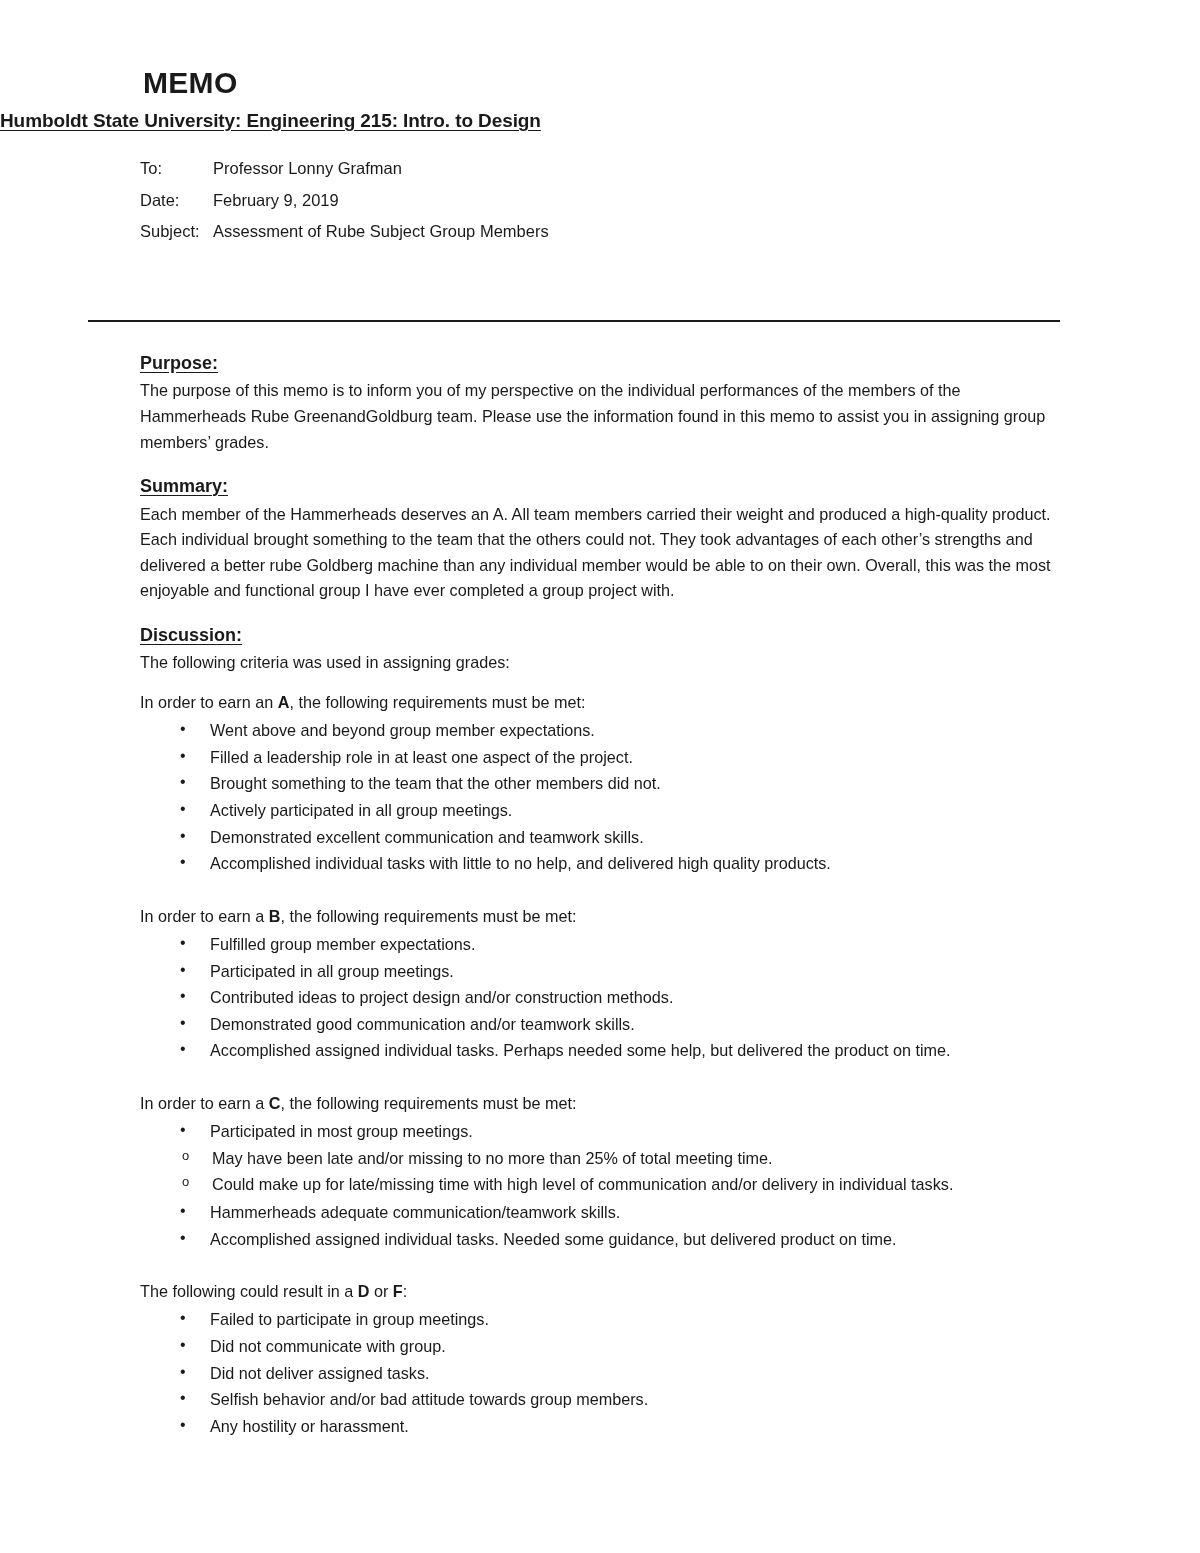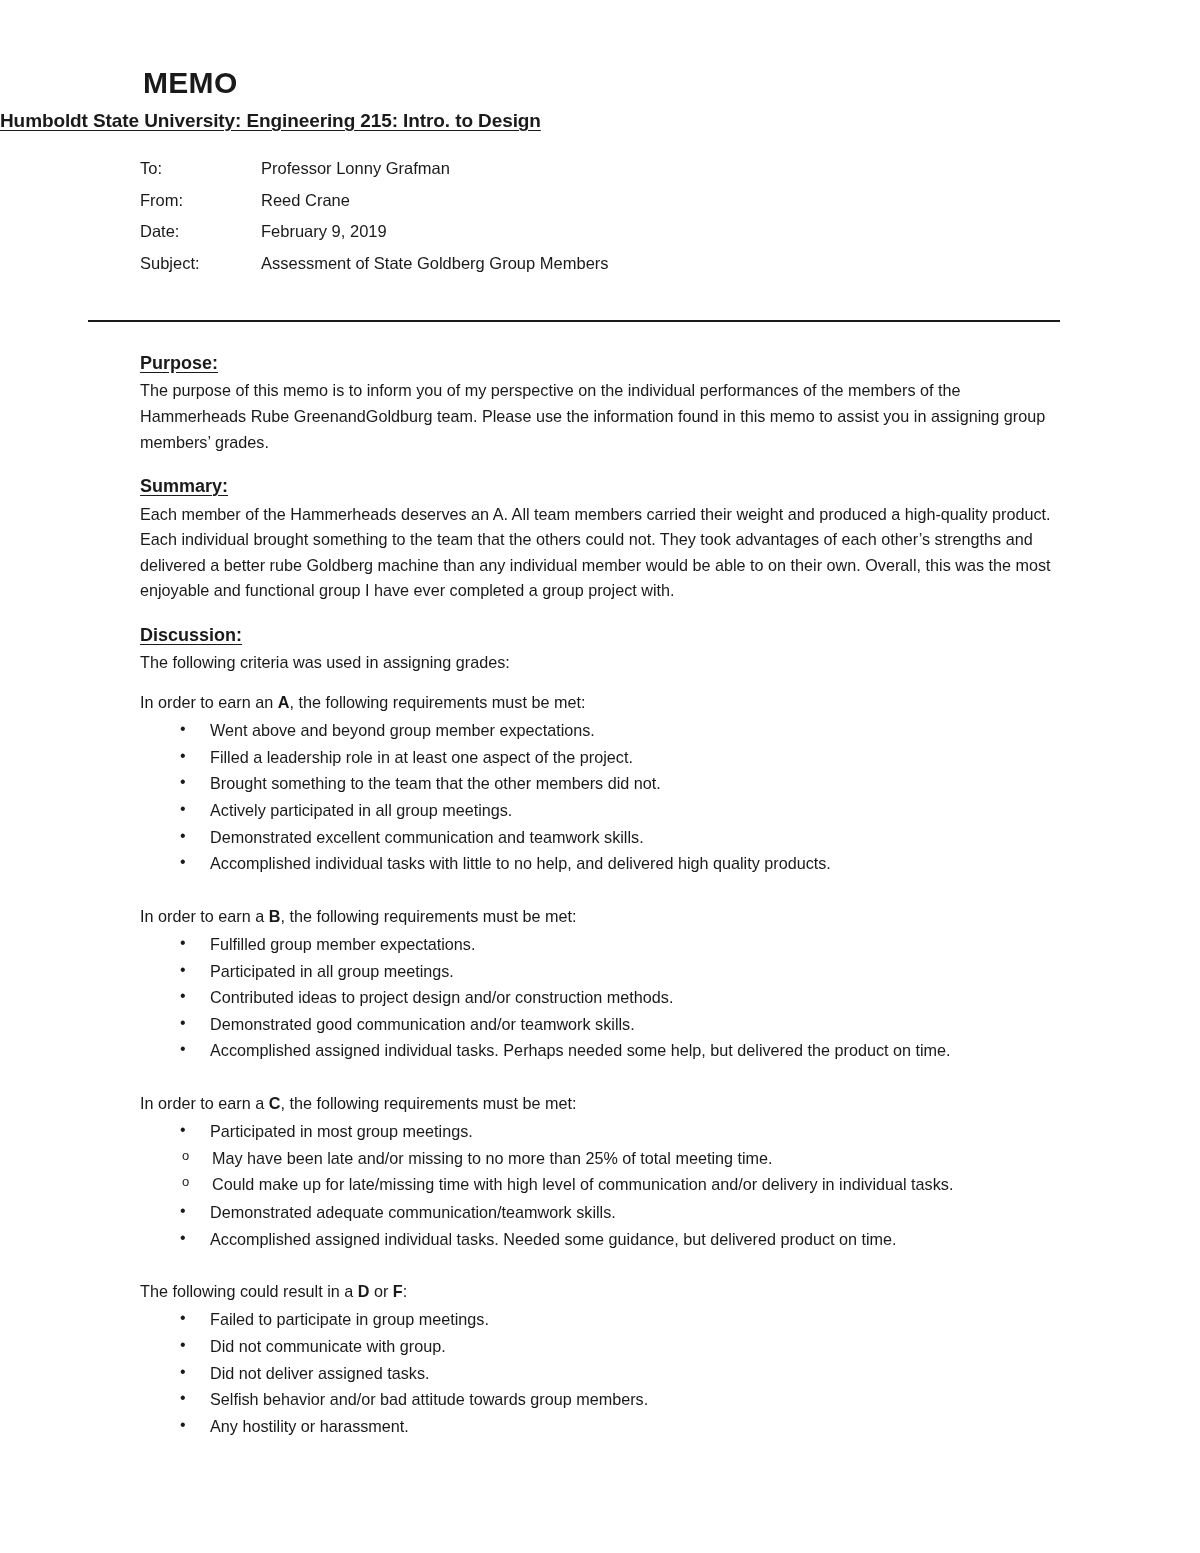--- a/index.html
+++ b/index.html
@@ -62,21 +62,20 @@
     margin-bottom: 11px;
     font-size: 16.5px;
     line-height: 1.25;
   }
   .meta-label {
     width: 73px;
     flex: none;
   }
   .meta-value {
     flex: 1;
-    margin-left: 48px;
   }
 
   .divider {
     position: absolute;
     left: 88px;
     top: 320px;
     width: 972px;
     height: 0;
     border-top: 2px solid #1a1a1a;
   }
@@ -160,32 +159,28 @@
 <div class="page">
 
   <div class="memo-title">MEMO</div>
 
   <div class="course-title"><span class="u">Humboldt State University: Engineering 215: Intro. to Design</span></div>
 
   <div class="meta">
     <div class="meta-row">
       <div class="meta-label">To:</div>
       <div class="meta-value">Professor Lonny Grafman</div>
-    </div>
-    <div class="meta-row">
-      <div class="meta-label">From:</div>
-      <div class="meta-value">Reed Crane</div>
     </div>
     <div class="meta-row">
       <div class="meta-label">Date:</div>
       <div class="meta-value">February 9, 2019</div>
     </div>
     <div class="meta-row">
       <div class="meta-label">Subject:</div>
-      <div class="meta-value">Assessment of State Goldberg Group Members</div>
+      <div class="meta-value">Assessment of Rube Subject Group Members</div>
     </div>
   </div>
 
   <div class="divider"></div>
 
   <div class="body-block">
 
     <h2 class="section"><span class="u">Purpose:</span></h2>
     <p class="para">The purpose of this memo is to inform you of my perspective on the individual performances of the members of the Hammerheads Rube GreenandGoldburg team. Please use the information found in this memo to assist you in assigning group members’ grades.</p>
 
@@ -226,21 +221,21 @@
 
     <p class="lead"><span>In order to earn a </span><b>C</b><span>, the following requirements must be met:</span></p>
     <ul class="bullets">
       <li>Participated in most group meetings.</li>
     </ul>
     <ul class="subs">
       <li>May have been late and/or missing to no more than 25% of total meeting time.</li>
       <li>Could make up for late/missing time with high level of communication and/or delivery in individual tasks.</li>
     </ul>
     <ul class="bullets">
-      <li>Demonstrated adequate communication/teamwork skills.</li>
+      <li>Hammerheads adequate communication/teamwork skills.</li>
       <li>Accomplished assigned individual tasks. Needed some guidance, but delivered product on time.</li>
     </ul>
 
     <div class="gap-lg"></div>
 
     <p class="lead"><span>The following could result in a </span><b>D</b><span> or </span><b>F</b><span>:</span></p>
     <ul class="bullets">
       <li>Failed to participate in group meetings.</li>
       <li>Did not communicate with group.</li>
       <li>Did not deliver assigned tasks.</li>

